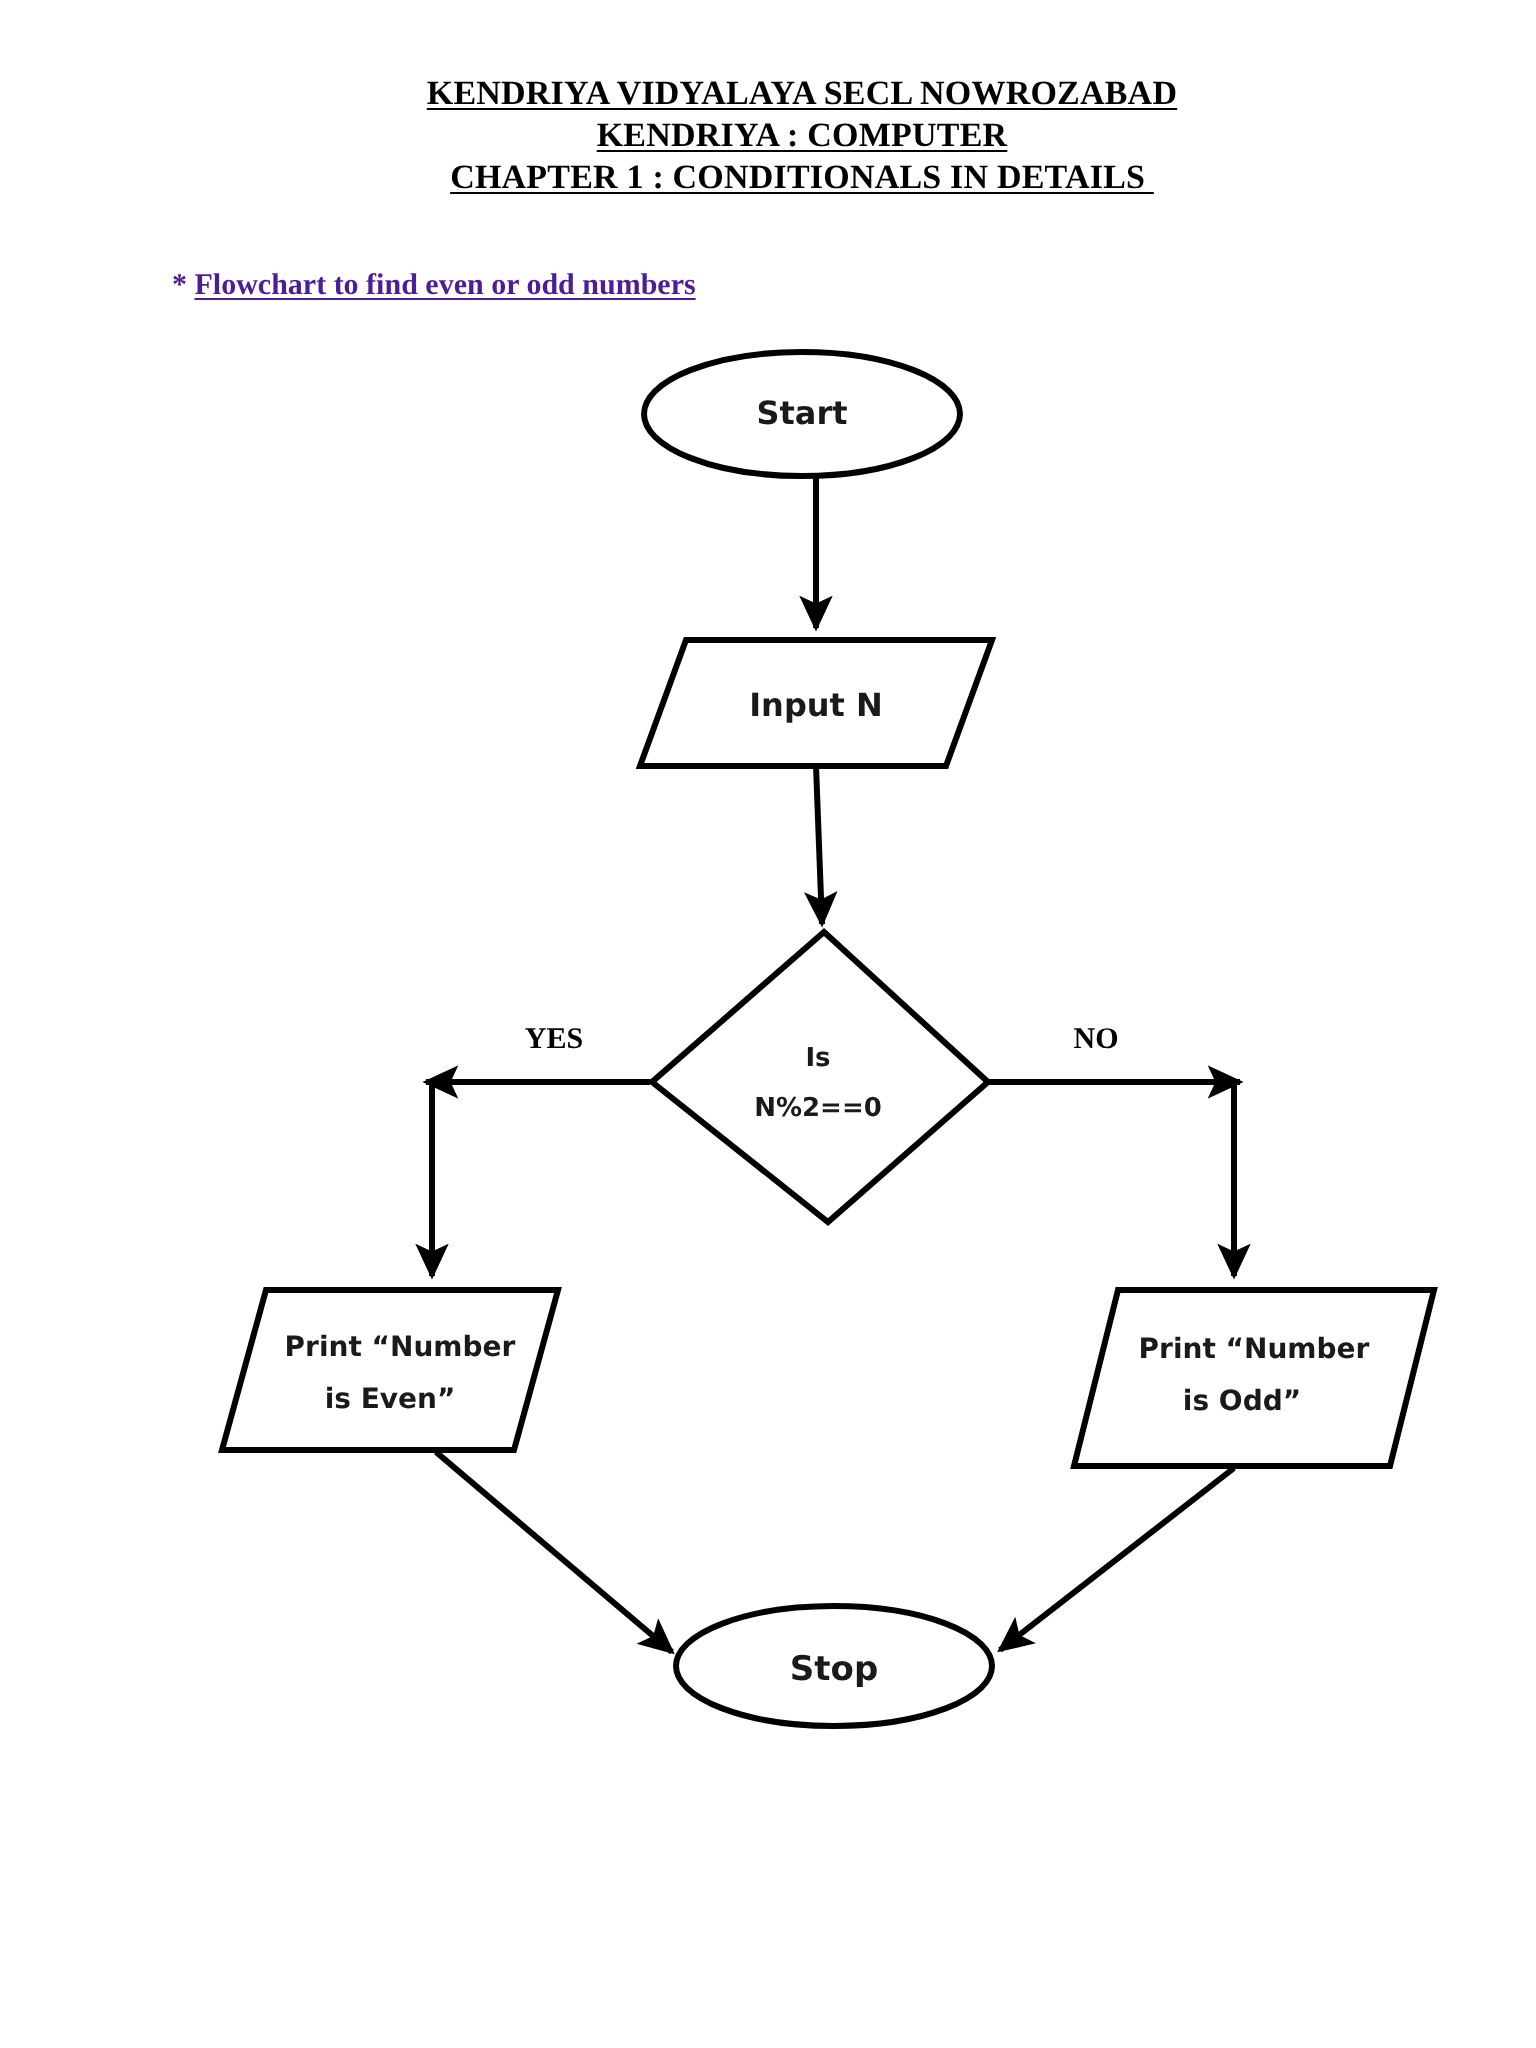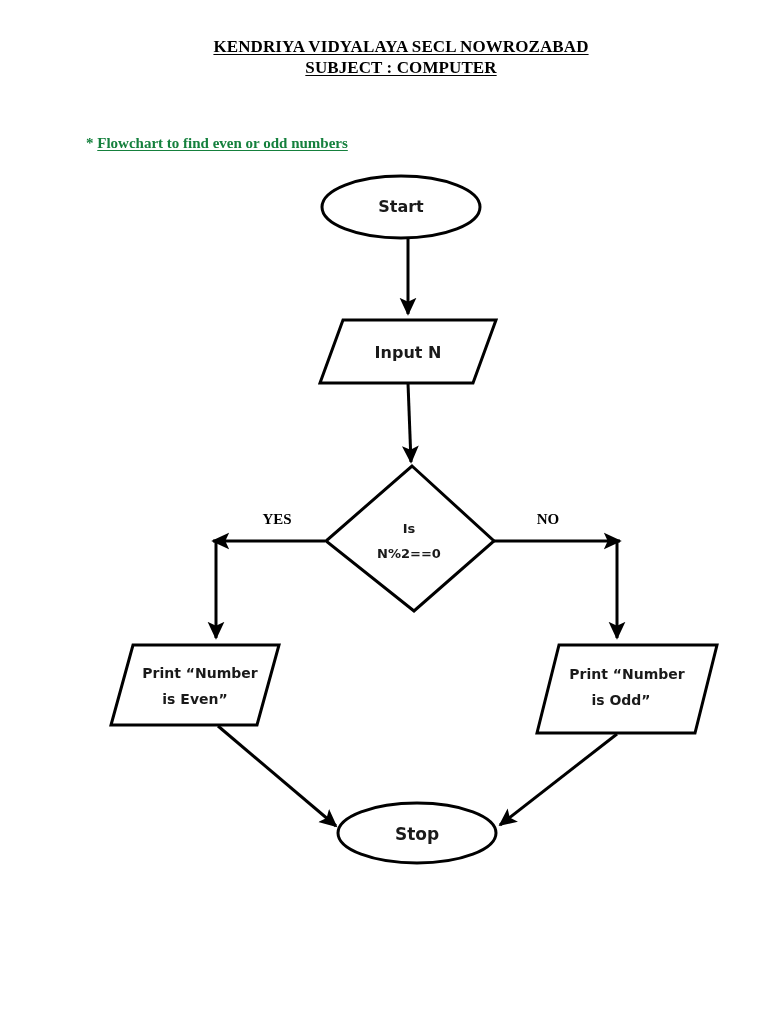--- a/index.html
+++ b/index.html
@@ -45,21 +45,21 @@
   }
 
   
   .caption {
     position: absolute;
     top: 135px;
     left: 86px;
     font-family: "Liberation Serif", serif;
     font-weight: bold;
     font-size: 15px;
-    color: #15803d;
+    color: #4c1d95;
     white-space: pre;
   }
   .caption .star { text-decoration: none; }
   .caption .u { text-decoration: underline; text-underline-offset: 2px; }
 
   
   .chart {
     position: absolute;
     top: 0;
     left: 0;
@@ -97,21 +97,22 @@
     text-anchor: middle;
   }
 </style>
 </head>
 <body>
 
 <div class="page">
 
   <div class="heading">
     <div class="heading-line"><span class="u">KENDRIYA VIDYALAYA SECL NOWROZABAD</span></div>
-    <div class="heading-line"><span class="u">SUBJECT : COMPUTER</span></div>
+    <div class="heading-line"><span class="u">KENDRIYA : COMPUTER</span></div>
+    <div class="heading-line"><span class="u">CHAPTER 1 : CONDITIONALS IN DETAILS </span></div>
   </div>
 
   <div class="caption"><span class="star">* </span><span class="u">Flowchart to find even or odd numbers</span></div>
 
   <div class="chart">
     <svg width="768" height="1024" viewBox="0 0 768 1024" xmlns="http://www.w3.org/2000/svg">
       <defs>
         <marker id="arrowhead" markerWidth="7" markerHeight="7" refX="5.4" refY="3.2" orient="auto" markerUnits="strokeWidth">
           <path d="M0,0.4 L6,3.2 L0,6 L1.3,3.2 Z" fill="#000000"></path>
         </marker>

